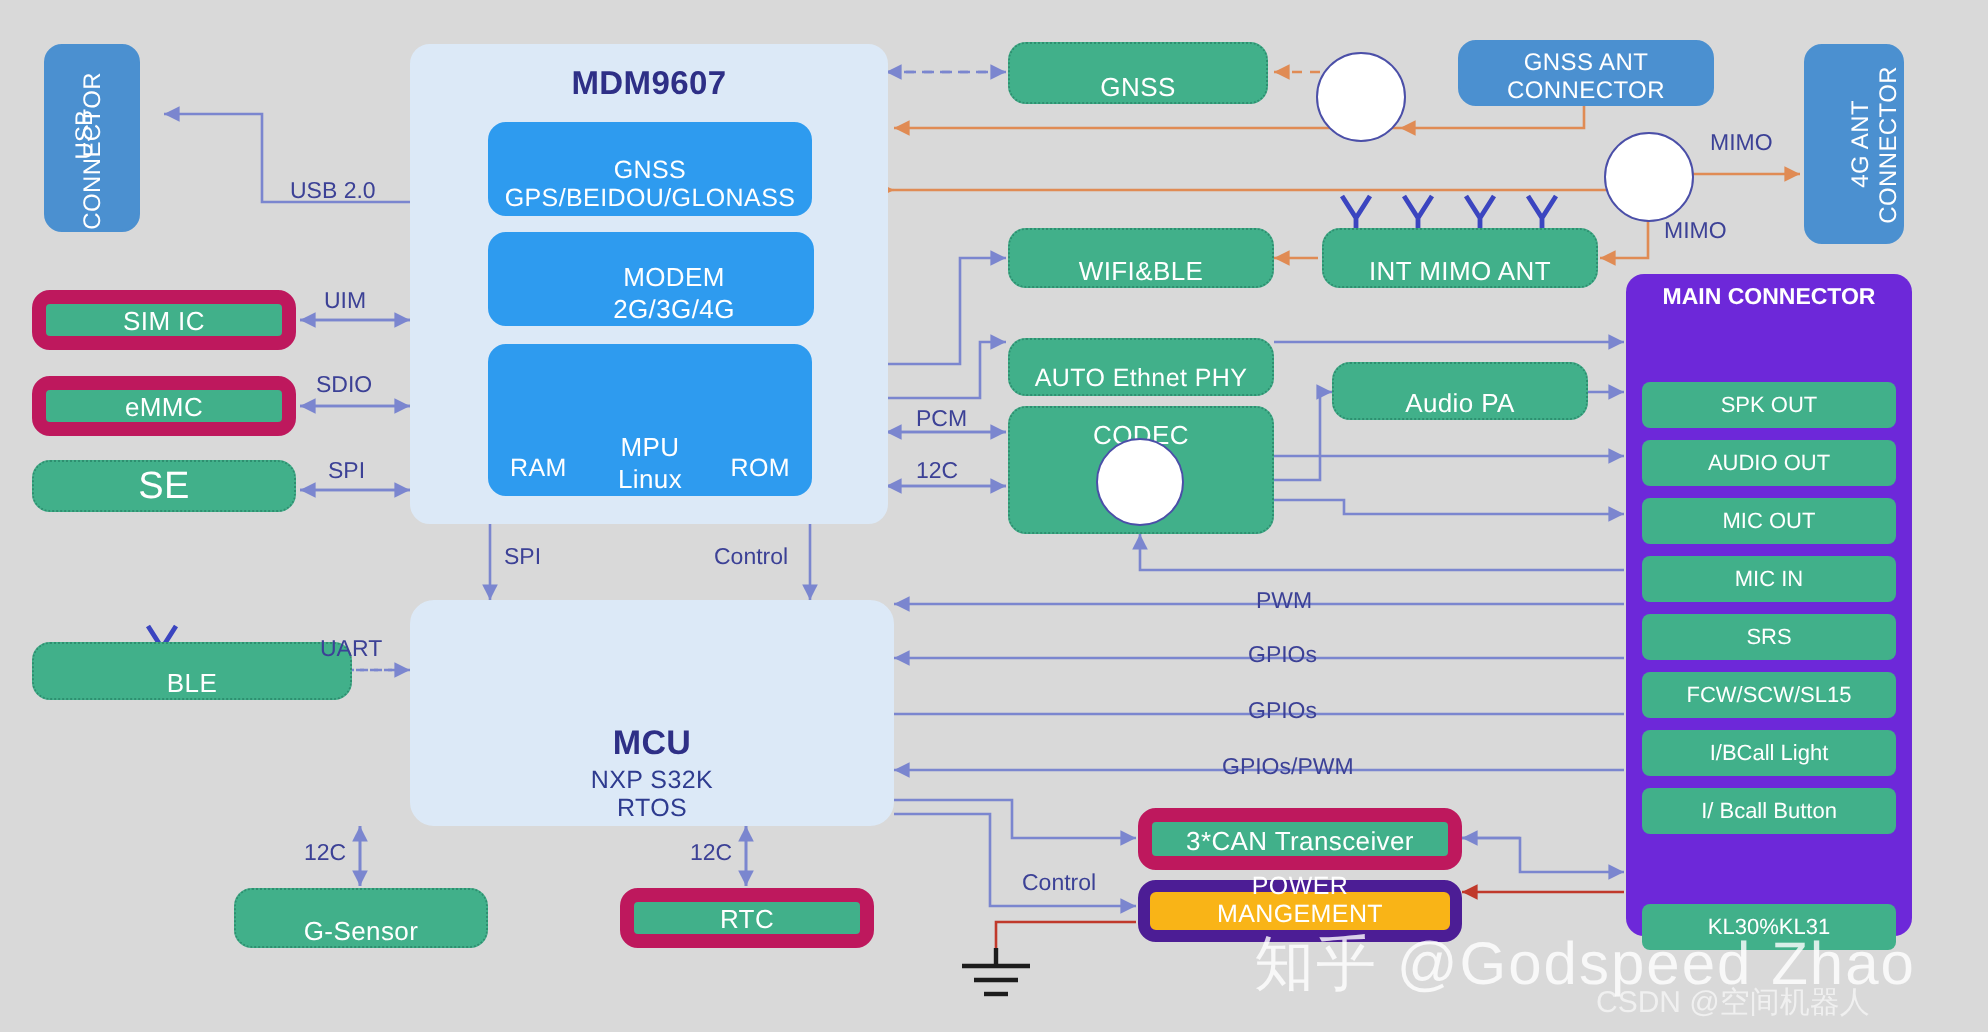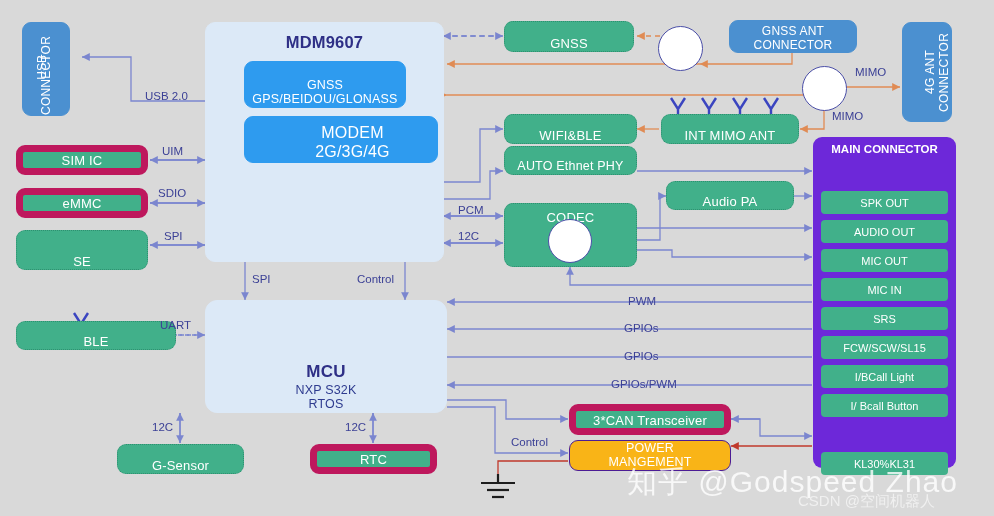--- a/index.html
+++ b/index.html
@@ -24,21 +24,21 @@
     color:#ffffff;
     border-radius:9px;
     line-height:1.18;
     letter-spacing:.2px;
   }
   .green{background:#41b08a;border:1px dotted #2e8f70;}
   .green.solid{border:7px solid #be185d;}
   .blue{background:#4b90d0;border:1px solid #4b90d0;}
   .lightblue{background:#dce9f7;border:1px solid #dce9f7;color:#2e3b8f;}
   .brightblue{background:#2e9bef;border:1px solid #2e9bef;}
-  .orange{background:#f9b417;border:1px solid #4c1d95;}
+  .orange{background:#f9b417;border:6px solid #4c1d95;}
 
   .vert{writing-mode:vertical-rl;transform:rotate(180deg);}
 
   .lbl{
     position:absolute;
     color:#3c4196;
     font-size:11.5px;
     white-space:nowrap;
     line-height:1;
   }
@@ -240,21 +240,21 @@
   <div class="lbl" style="left:36px;top:55px;writing-mode:vertical-rl;transform:rotate(180deg);color:#fff;font-size:12px;">USB</div>
 
   <div class="blk green solid" style="left:16px;top:145px;width:132px;height:30px;font-size:13px;">
     <span>SIM IC</span>
   </div>
 
   <div class="blk green solid" style="left:16px;top:188px;width:132px;height:30px;font-size:13px;">
     <span>eMMC</span>
   </div>
 
-  <div class="blk green" style="left:16px;top:230px;width:132px;height:40px;font-size:13px;">
+  <div class="blk green" style="left:16px;top:230px;width:132px;height:26px;font-size:19px;">
     <span>SE</span>
   </div>
 
   <div class="blk green" style="left:16px;top:321px;width:160px;height:29px;font-size:13px;">
     <span>BLE</span>
   </div>
 
   <div class="blk green" style="left:117px;top:444px;width:127px;height:30px;font-size:13px;">
     <span>G-Sensor</span>
   </div>
@@ -264,23 +264,29 @@
   </div>
 
   <div class="blk lightblue" style="left:205px;top:22px;width:239px;height:240px;justify-content:flex-start;padding-top:10px;border-radius:10px;">
     <div class="title-mdm">MDM9607</div>
   </div>
 
   <div class="blk brightblue" style="left:244px;top:61px;width:162px;height:47px;font-size:12.5px;">
     <span>GNSS</span>
     <span>GPS/BEIDOU/GLONASS</span>
   </div>
-  <div class="blk brightblue" style="left:244px;top:116px;width:194px;height:47px;font-size:16px;padding-left:23px;">
+  <div class="blk brightblue" style="left:244px;top:116px;width:163px;height:47px;font-size:13px;padding-left:23px;">
     <span>MODEM</span>
     <span>2G/3G/4G</span>
+  </div>
+  <div class="blk brightblue" style="left:244px;top:172px;width:162px;height:76px;font-size:13px;position:absolute;">
+    <span>MPU</span>
+    <span>Linux</span>
+    <span class="ram">RAM</span>
+    <span class="rom">ROM</span>
   </div>
 
   <div class="blk lightblue" style="left:205px;top:300px;width:242px;height:113px;border-radius:12px;">
     <div class="title-mcu">MCU</div>
     <div class="sub-mcu">NXP S32K</div>
     <div class="sub-mcu">RTOS</div>
   </div>
 
   <div class="blk green" style="left:504px;top:21px;width:130px;height:31px;font-size:13px;">
     <span>GNSS</span>
@@ -297,21 +303,21 @@
   </div>
 
   <div class="blk green" style="left:504px;top:114px;width:133px;height:30px;font-size:13px;">
     <span>WIFI&amp;BLE</span>
   </div>
 
   <div class="blk green" style="left:661px;top:114px;width:138px;height:30px;font-size:13px;">
     <span>INT MIMO ANT</span>
   </div>
 
-  <div class="blk green" style="left:504px;top:146px;width:133px;height:29px;font-size:12.5px;">
+  <div class="blk green" style="left:504px;top:169px;width:133px;height:29px;font-size:12.5px;">
     <span>AUTO Ethnet PHY</span>
   </div>
 
   <div class="blk green" style="left:666px;top:181px;width:128px;height:29px;font-size:13px;">
     <span>Audio PA</span>
   </div>
 
   <div class="blk green" style="left:504px;top:203px;width:133px;height:64px;font-size:13px;justify-content:flex-start;padding-top:6px;">
     <span>CODEC</span>
   </div>

